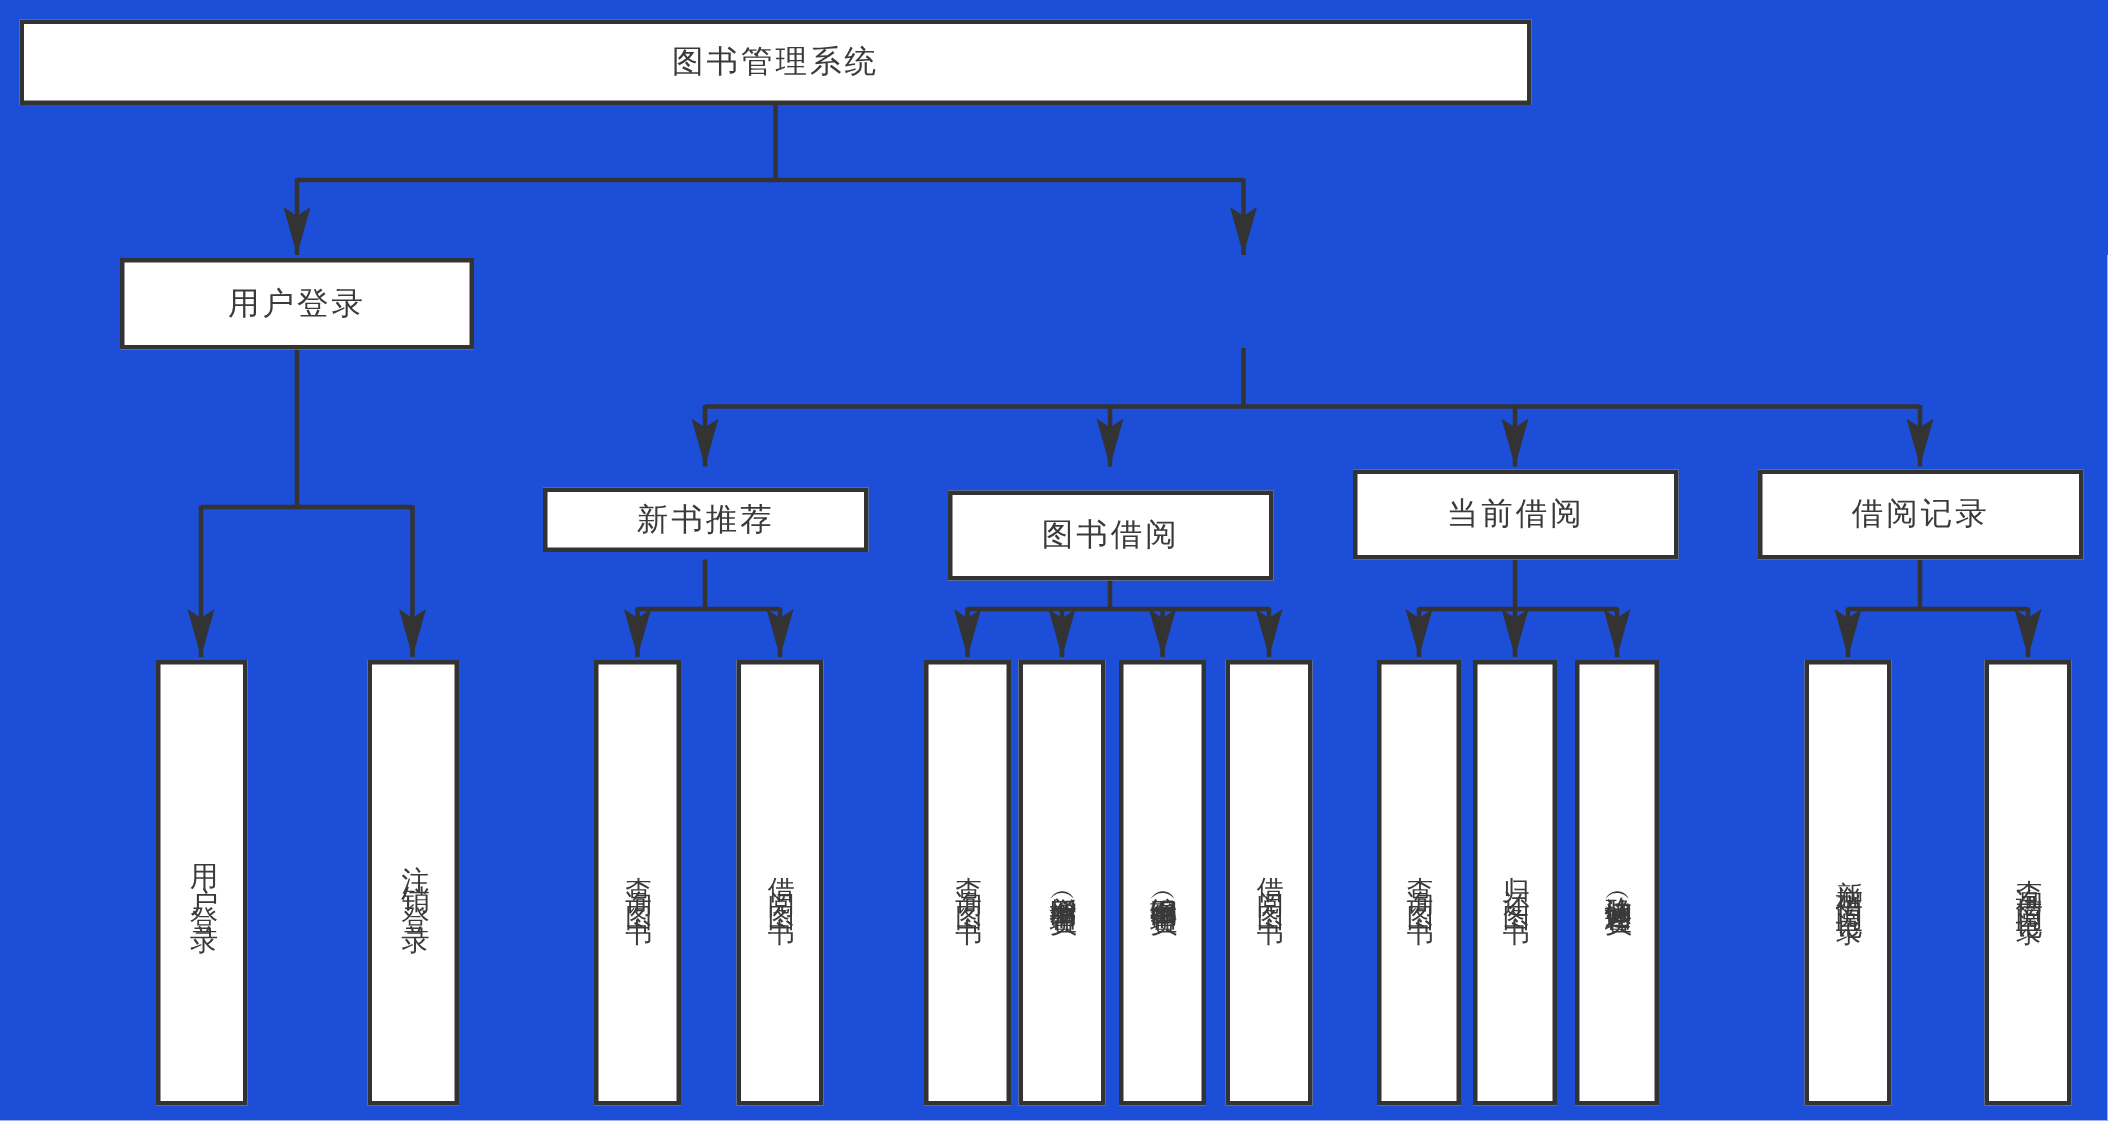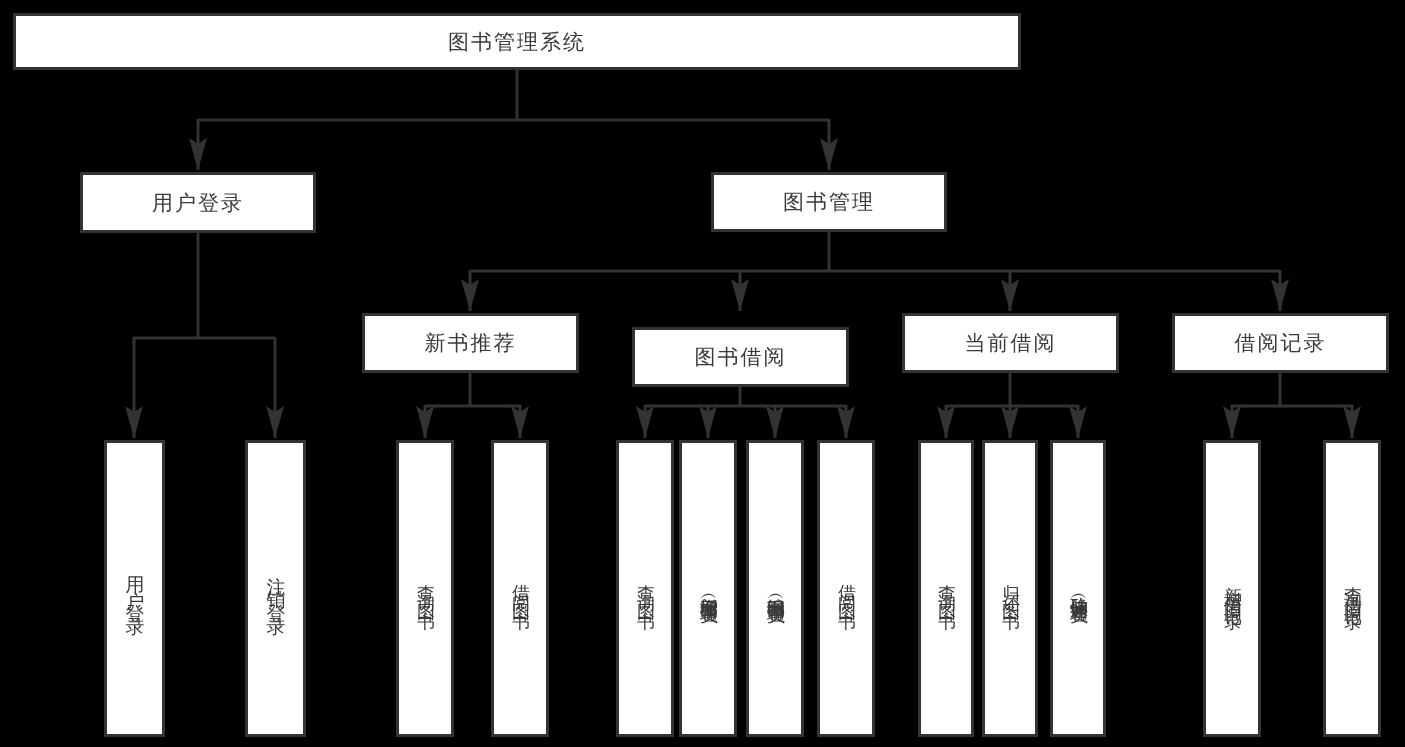--- a/index.html
+++ b/index.html
@@ -1,19 +1,19 @@
 <!DOCTYPE html>
 <html><head>
 <meta charset="utf-8">
 <style>
   html,body{margin:0;padding:0;background:#ffffff;}
   .stage{
     position:relative;
     width:1405px;height:747px;
-    background:#000000;
+    background:#1d4ed8;
     font-family:"Liberation Sans","DejaVu Sans",sans-serif;
     overflow:hidden;
   }
   .wires{position:absolute;left:0;top:0;width:1405px;height:747px;}
   .node{
     position:absolute;
     border:3px solid #333333;
     background:#ffffff;
     color:#3a3a3a;
     display:flex;align-items:center;justify-content:center;
@@ -29,21 +29,21 @@
   }
   .v4  span{font-size:19px;letter-spacing:0.72em;}
   .v4b span{font-size:18px;letter-spacing:0.52em;}
   .v6  span{font-size:18px;letter-spacing:0.30em;}
   .v9  span{font-size:18px;letter-spacing:0.07em;}
 
   
   #n-root            {left:13px;  top:13px;  width:1008px;height:57px;}
   #n-user-login      {left:80px;  top:172px; width:236px; height:61px;}
   #n-book-mgmt       {left:711px; top:172px; width:236px; height:60px;}
-  #n-new-book-rec    {left:362px; top:313px; width:217px; height:60px;}
+  #n-new-book-rec    {left:362px; top:325px; width:217px; height:43px;}
   #n-book-borrow     {left:632px; top:327px; width:217px; height:60px;}
   #n-current-borrow  {left:902px; top:313px; width:217px; height:60px;}
   #n-borrow-record   {left:1172px;top:313px; width:217px; height:60px;}
 
   #n-leaf-user-login    {left:104px; top:440px;width:61px;height:297px;}
   #n-leaf-logout        {left:245px; top:440px;width:61px;height:297px;}
   #n-rec-query-book     {left:396px; top:440px;width:58px;height:297px;}
   #n-rec-borrow-book    {left:491px; top:440px;width:58px;height:297px;}
   #n-bor-query-book     {left:616px; top:440px;width:58px;height:297px;}
   #n-bor-add-book       {left:679px; top:440px;width:58px;height:297px;}
@@ -120,23 +120,20 @@
     </g>
   </svg>
 
   <div class="node h-node" id="n-root">
     <span>图书管理系统</span>
   </div>
 
   <div class="node h-node" id="n-user-login">
     <span>用户登录</span>
   </div>
-  <div class="node h-node" id="n-book-mgmt">
-    <span>图书管理</span>
-  </div>
 
   <div class="node h-node" id="n-new-book-rec">
     <span>新书推荐</span>
   </div>
   <div class="node h-node" id="n-book-borrow">
     <span>图书借阅</span>
   </div>
   <div class="node h-node" id="n-borrow-record">
     <span>借阅记录</span>
   </div>

